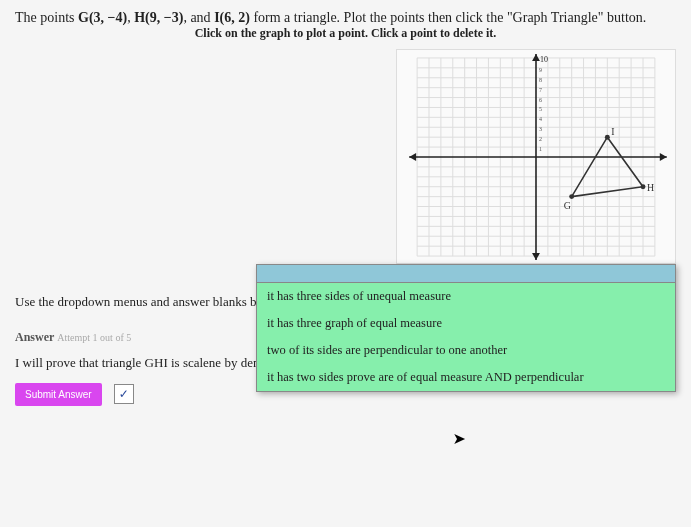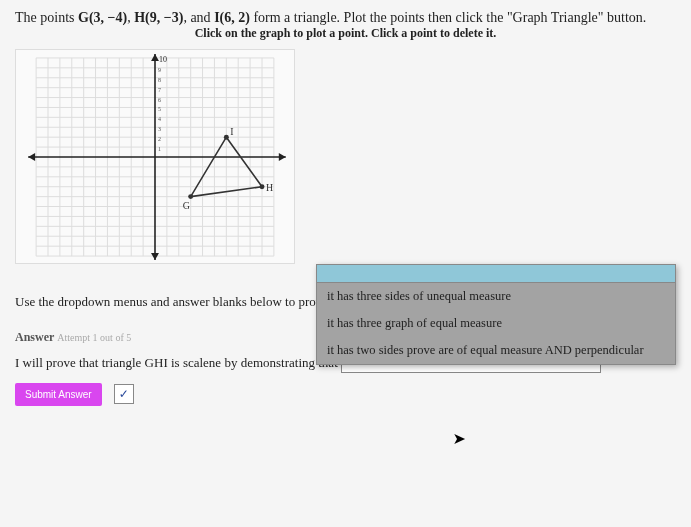--- a/index.html
+++ b/index.html
@@ -18,21 +18,21 @@
   }
   .bold { font-weight: bold; }
   .sub-instruction {
     text-align: center;
     font-size: 12px;
     margin-bottom: 8px;
     font-weight: bold;
   }
   .graph-area {
     display: flex;
-    justify-content: flex-start;
+    justify-content: flex-end;
     margin-bottom: 22px;
   }
   .graph {
     background: #fafafa;
     border: 1px solid #ddd;
   }
   .lower {
     position: relative;
   }
   .prove-text {
@@ -77,22 +77,22 @@
     line-height: 18px;
     font-size: 12px;
     vertical-align: middle;
     margin-left: 8px;
     color: #2b4b9b;
   }
   .dropdown-menu {
     position: absolute;
     right: 0px;
     top: -30px;
-    width: 360px;
-    background: #a3a3a3;
+    width: 420px;
+    background: #86efac;
     border: 1px solid #888;
     box-shadow: 2px 2px 6px rgba(0,0,0,0.3);
     font-size: 12.5px;
     z-index: 10;
     margin-left: 20px;
   }
   .dropdown-header {
     background: #8fc7d8;
     height: 18px;
     border-bottom: 1px solid #888;
@@ -195,20 +195,21 @@
     <text x="216" y="86" font-size="10" fill="#333">I</text>
   </svg>
 </div>
 
 <div class="lower">
 
   <div class="dropdown-menu">
     <div class="dropdown-header"></div>
     <div class="dropdown-item">it has three sides of unequal measure</div>
     <div class="dropdown-item">it has three graph of equal measure</div>
+    <div class="dropdown-item">two of its sides are perpendicular to one another</div>
     <div class="dropdown-item">it has two sides prove are of equal measure AND perpendicular</div>
   </div>
 
   <div class="prove-text">Use the dropdown menus and answer blanks below to prove the</div>
 
   <div class="answer-label">
     <span class="bold">Answer</span>
     <span class="attempt">Attempt 1 out of 5</span>
   </div>
 

